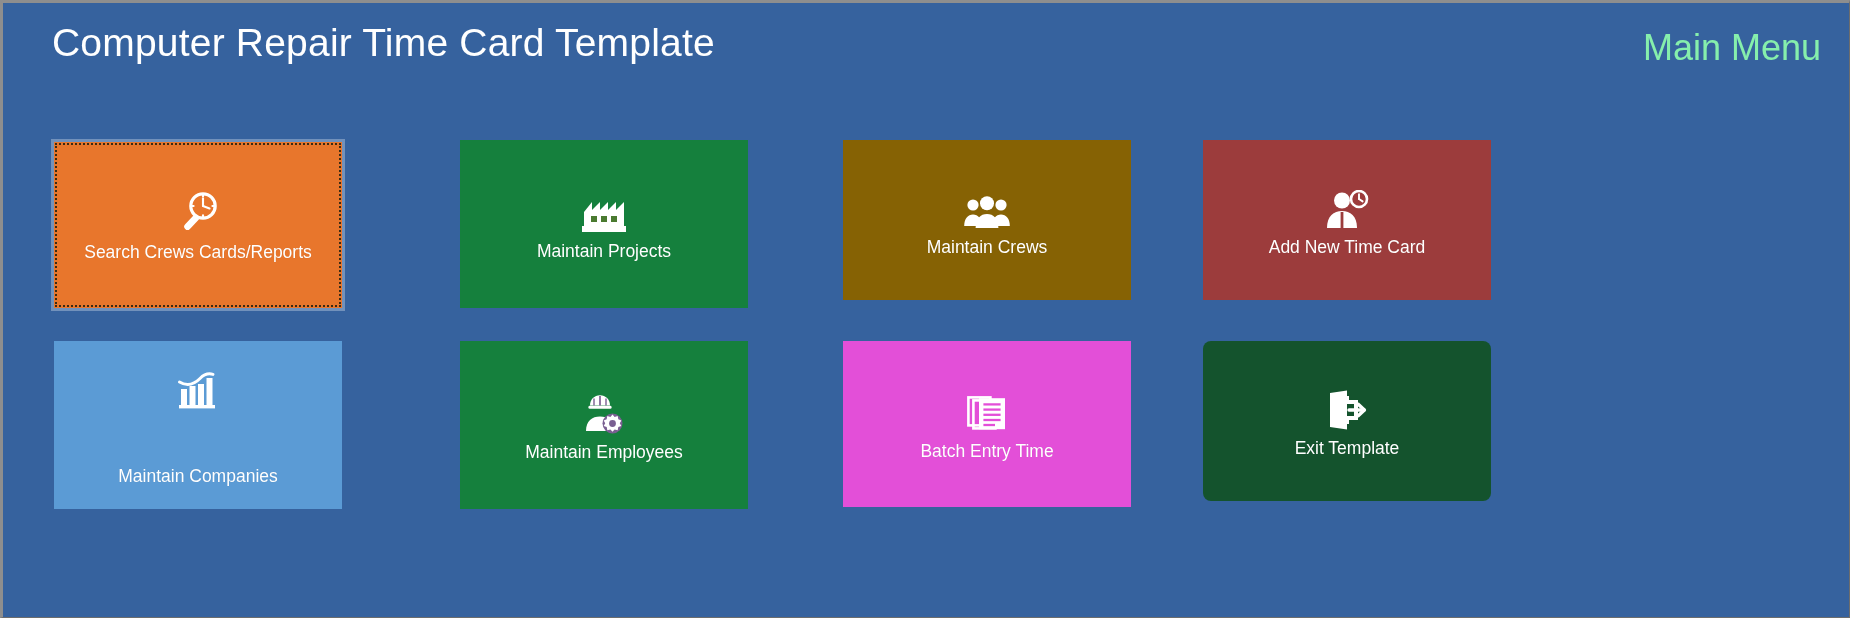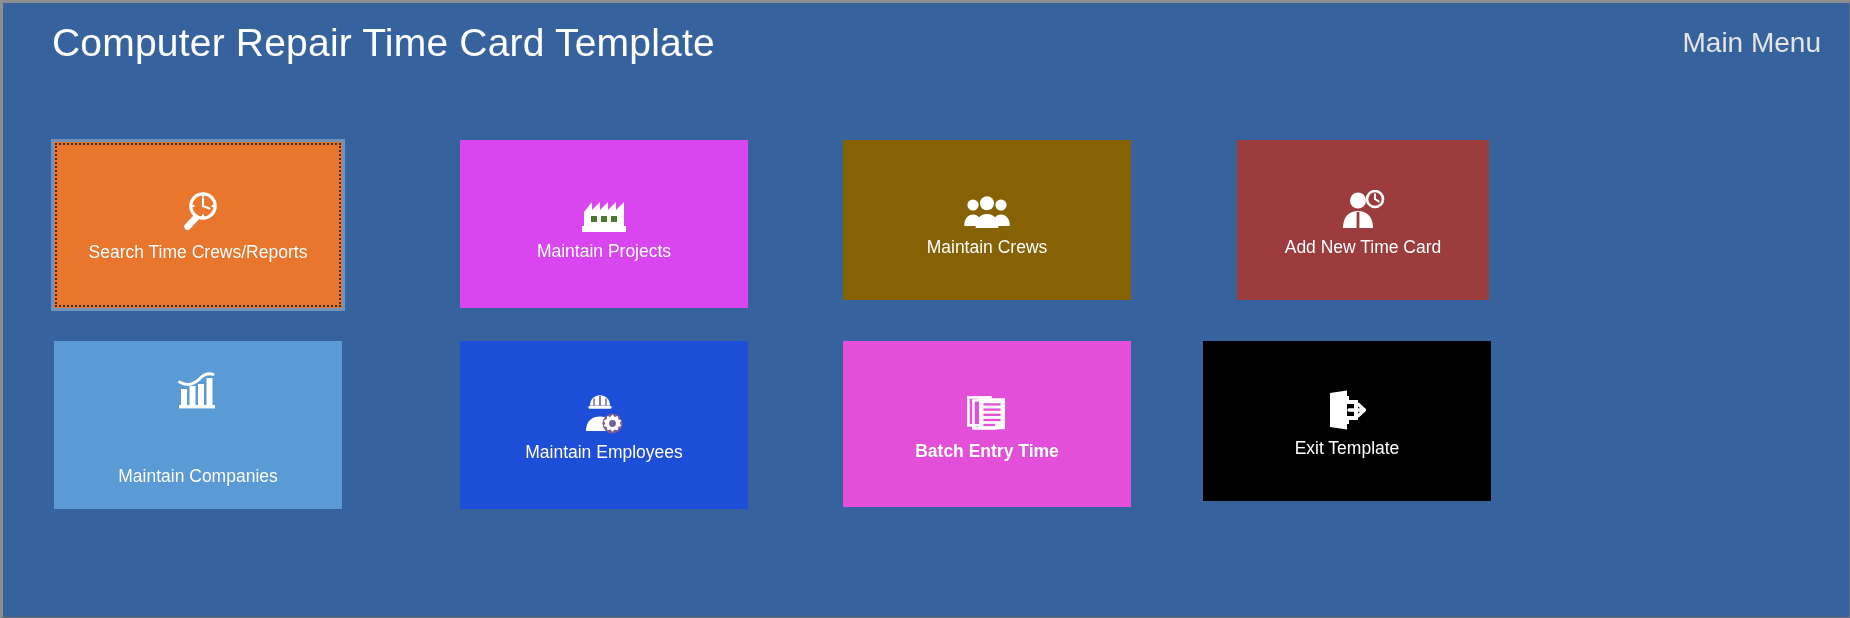--- a/index.html
+++ b/index.html
@@ -32,23 +32,23 @@
     left:49px; top:18px;
     font-size:39px;
     font-weight:400;
     color:#ffffff;
     letter-spacing:0.2px;
     white-space:nowrap;
   }
   #menu-label {
     position:absolute;
     right:28px; top:24px;
-    font-size:28px;
+    font-size:36px;
     font-weight:400;
-    color:#e5e5e5;
+    color:#86efac;
     white-space:nowrap;
   }
   
   #tile-grid {
     position:absolute;
     left:0; top:0;
     width:100%; height:100%;
   }
   .tile {
     position:absolute;
@@ -78,21 +78,21 @@
     color:#ffffff;
     text-align:center;
     line-height:1.15;
     white-space:nowrap;
     text-shadow:0 0 1px rgba(0,0,0,0.12);
   }
   
   #tile-0 { left:51px;   top:139px; width:288px; height:166px; }
   #tile-1 { left:457px;  top:137px; width:288px; height:168px; }
   #tile-2 { left:840px;  top:137px; width:288px; height:160px; }
-  #tile-3 { left:1200px; top:137px; width:252px; height:160px;margin-left:34px; }
+  #tile-3 { left:1200px; top:137px; width:288px; height:160px; }
   
   #tile-4 { left:51px;   top:338px; width:288px; height:168px; }
   #tile-5 { left:457px;  top:338px; width:288px; height:168px; }
   #tile-6 { left:840px;  top:338px; width:288px; height:166px; }
   #tile-7 { left:1200px; top:338px; width:288px; height:160px; }
   
   #tile-2 .tile-label, #tile-3 .tile-label { margin-top:0; }
 </style>
 </head>
 <body>
@@ -116,24 +116,24 @@
             <line x1="28" y1="9.5" x2="28" y2="17"></line>
             <line x1="28" y1="17" x2="34.5" y2="19.5"></line>
             <line x1="28" y1="5.8" x2="28" y2="7.6"></line>
             <line x1="39.2" y1="17" x2="37.4" y2="17"></line>
             <line x1="28" y1="28.2" x2="28" y2="26.4"></line>
             <line x1="16.8" y1="17" x2="18.6" y2="17"></line>
           </g>
           <path d="M19.4 25.6 L10.2 35.2 a3.3 3.3 0 0 0 4.7 4.7 L24.1 30.3 Z" fill="#ffffff"></path>
         </svg>
       </div>
-      <div class="tile-label">Search Time Crews/Reports</div>
-    </div>
-
-    <div class="tile" id="tile-1" style="background: #d946ef;">
+      <div class="tile-label">Search Crews Cards/Reports</div>
+    </div>
+
+    <div class="tile" id="tile-1" style="background: #15803d;">
       <div class="tile-icon">
         <svg width="48" height="40" viewBox="0 0 48 40">
           <path d="M4 18 L4 32 L44 32 L44 8 L36 16 L36 8 L28 16 L28 8 L20 16 L20 8 L12 16 L12 8 Z" fill="#ffffff"></path>
           <rect x="2" y="32" width="44" height="6" fill="#ffffff"></rect>
           <rect x="11" y="22" width="6" height="6" fill="#4a7a30"></rect>
           <rect x="21" y="22" width="6" height="6" fill="#4a7a30"></rect>
           <rect x="31" y="22" width="6" height="6" fill="#4a7a30"></rect>
         </svg>
       </div>
       <div class="tile-label">Maintain Projects</div>
@@ -183,62 +183,62 @@
             <path d="M23 15 L29 15 L29 36 L23 36 Z"></path>
             <path d="M31.5 9 L37.5 9 L37.5 36 L31.5 36 Z"></path>
             <rect x="4" y="36" width="36" height="3.4"></rect>
           </g>
           <path d="M4.5 13 C13 18 20 14.5 25 9.5 C29.5 5 33 3.8 38 5.4" fill="none" stroke="#ffffff" stroke-width="3" stroke-linecap="round"></path>
         </svg>
       </div>
       <div class="tile-label">Maintain Companies</div>
     </div>
 
-    <div class="tile" id="tile-5" style="background: #1d4ed8;">
+    <div class="tile" id="tile-5" style="background: #15803d;">
       <div class="tile-icon">
         <svg width="44" height="42" viewBox="0 0 44 42">
           <g fill="#ffffff">
             <path d="M8 12.5 C8 6.4 12.4 2.2 18 2.2 C23.6 2.2 28 6.4 28 12.5 Z"></path>
             <rect x="6.4" y="12.8" width="23.2" height="3" rx="1.4"></rect>
             <path d="M4 38 C4 28 10 23.5 18 23.5 C22 23.5 25.4 24.6 28 26.6 L28 38 Z"></path>
           </g>
           <line x1="18" y1="3" x2="18" y2="12.5" stroke="#7a5f92" stroke-width="1.7"></line>
           <line x1="12" y1="5.5" x2="12" y2="12.5" stroke="#7a5f92" stroke-width="1.4"></line>
           <line x1="24" y1="5.5" x2="24" y2="12.5" stroke="#7a5f92" stroke-width="1.4"></line>
           <g>
             <circle cx="30.5" cy="30.5" r="10" fill="#7a5f92"></circle>
             <path d="M30.5 21.6 l2.1 2.4 3.1 -0.9 0.6 3.2 3.0 1.1 -1.5 2.8 1.5 2.8 -3.0 1.1 -0.6 3.2 -3.1 -0.9 -2.1 2.4 -2.1 -2.4 -3.1 0.9 -0.6 -3.2 -3.0 -1.1 1.5 -2.8 -1.5 -2.8 3.0 -1.1 0.6 -3.2 3.1 0.9 Z" fill="#ffffff"></path>
             <circle cx="30.5" cy="30.5" r="3.4" fill="#7a5f92"></circle>
           </g>
         </svg>
       </div>
       <div class="tile-label">Maintain Employees</div>
     </div>
 
-    <div class="tile" id="tile-6" style="background: rgb(227, 79, 216); font-weight: bold;">
+    <div class="tile" id="tile-6" style="background: rgb(227, 79, 216);">
       <div class="tile-icon">
         <svg width="44" height="42" viewBox="0 0 44 42">
           <g fill="none" stroke="#ffffff" stroke-width="2.6">
             <rect x="3.4" y="5.4" width="22" height="28"></rect>
             <rect x="8.4" y="8.4" width="22" height="28"></rect>
           </g>
           <rect x="14" y="6.2" width="26" height="31" fill="#ffffff"></rect>
           <g stroke="#e34fd8" stroke-width="2.3" stroke-linecap="butt">
             <line x1="18.4" y1="12.4" x2="35.6" y2="12.4"></line>
             <line x1="18.4" y1="17.6" x2="35.6" y2="17.6"></line>
             <line x1="18.4" y1="22.8" x2="35.6" y2="22.8"></line>
             <line x1="18.4" y1="28.0" x2="35.6" y2="28.0"></line>
             <line x1="18.4" y1="33.0" x2="30.0" y2="33.0"></line>
           </g>
         </svg>
       </div>
       <div class="tile-label">Batch Entry Time</div>
     </div>
 
-    <div class="tile" id="tile-7" style="background: #000000;">
+    <div class="tile" id="tile-7" style="background: #14532d; border-radius: 8px;">
       <div class="tile-icon">
         <svg width="44" height="42" viewBox="0 0 44 42">
           <path d="M5 4 L22 1.6 L22 40.4 L5 38 Z" fill="#ffffff"></path>
           <path d="M22 7 L22 13 L31 13 L31 29 L22 29 L22 35" fill="none" stroke="#ffffff" stroke-width="4"></path>
           <g fill="none" stroke="#ffffff" stroke-width="3.4" stroke-linecap="round" stroke-linejoin="round">
             <line x1="24" y1="21" x2="39" y2="21"></line>
             <polyline points="33.5,15.4 39.4,21 33.5,26.6"></polyline>
           </g>
         </svg>
       </div>

